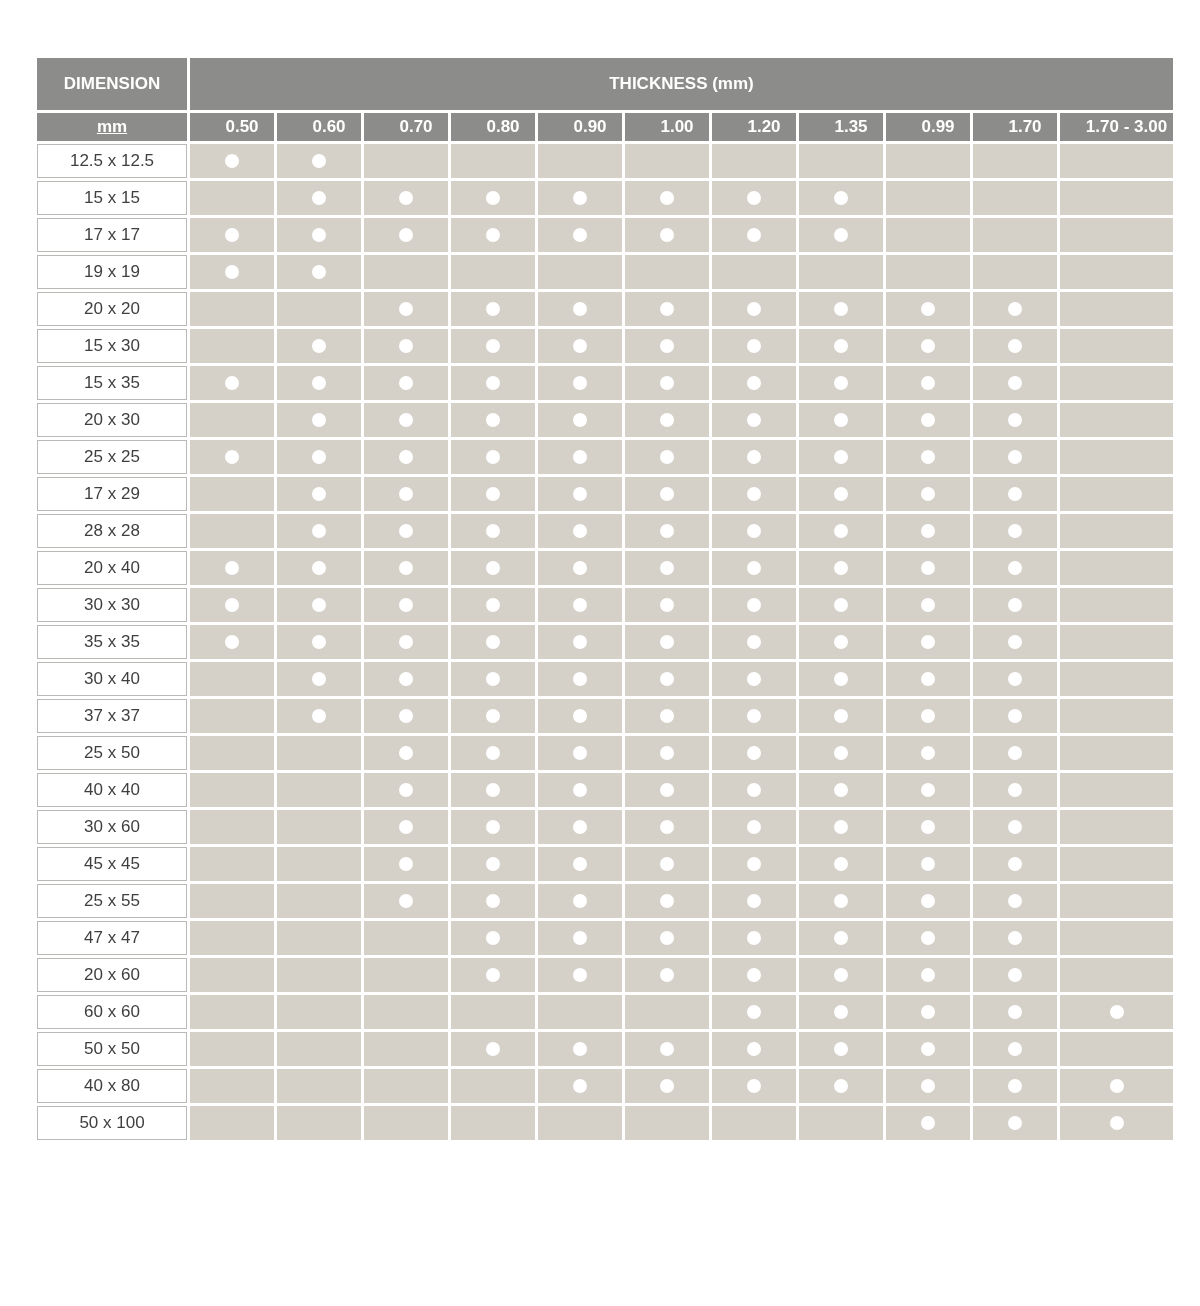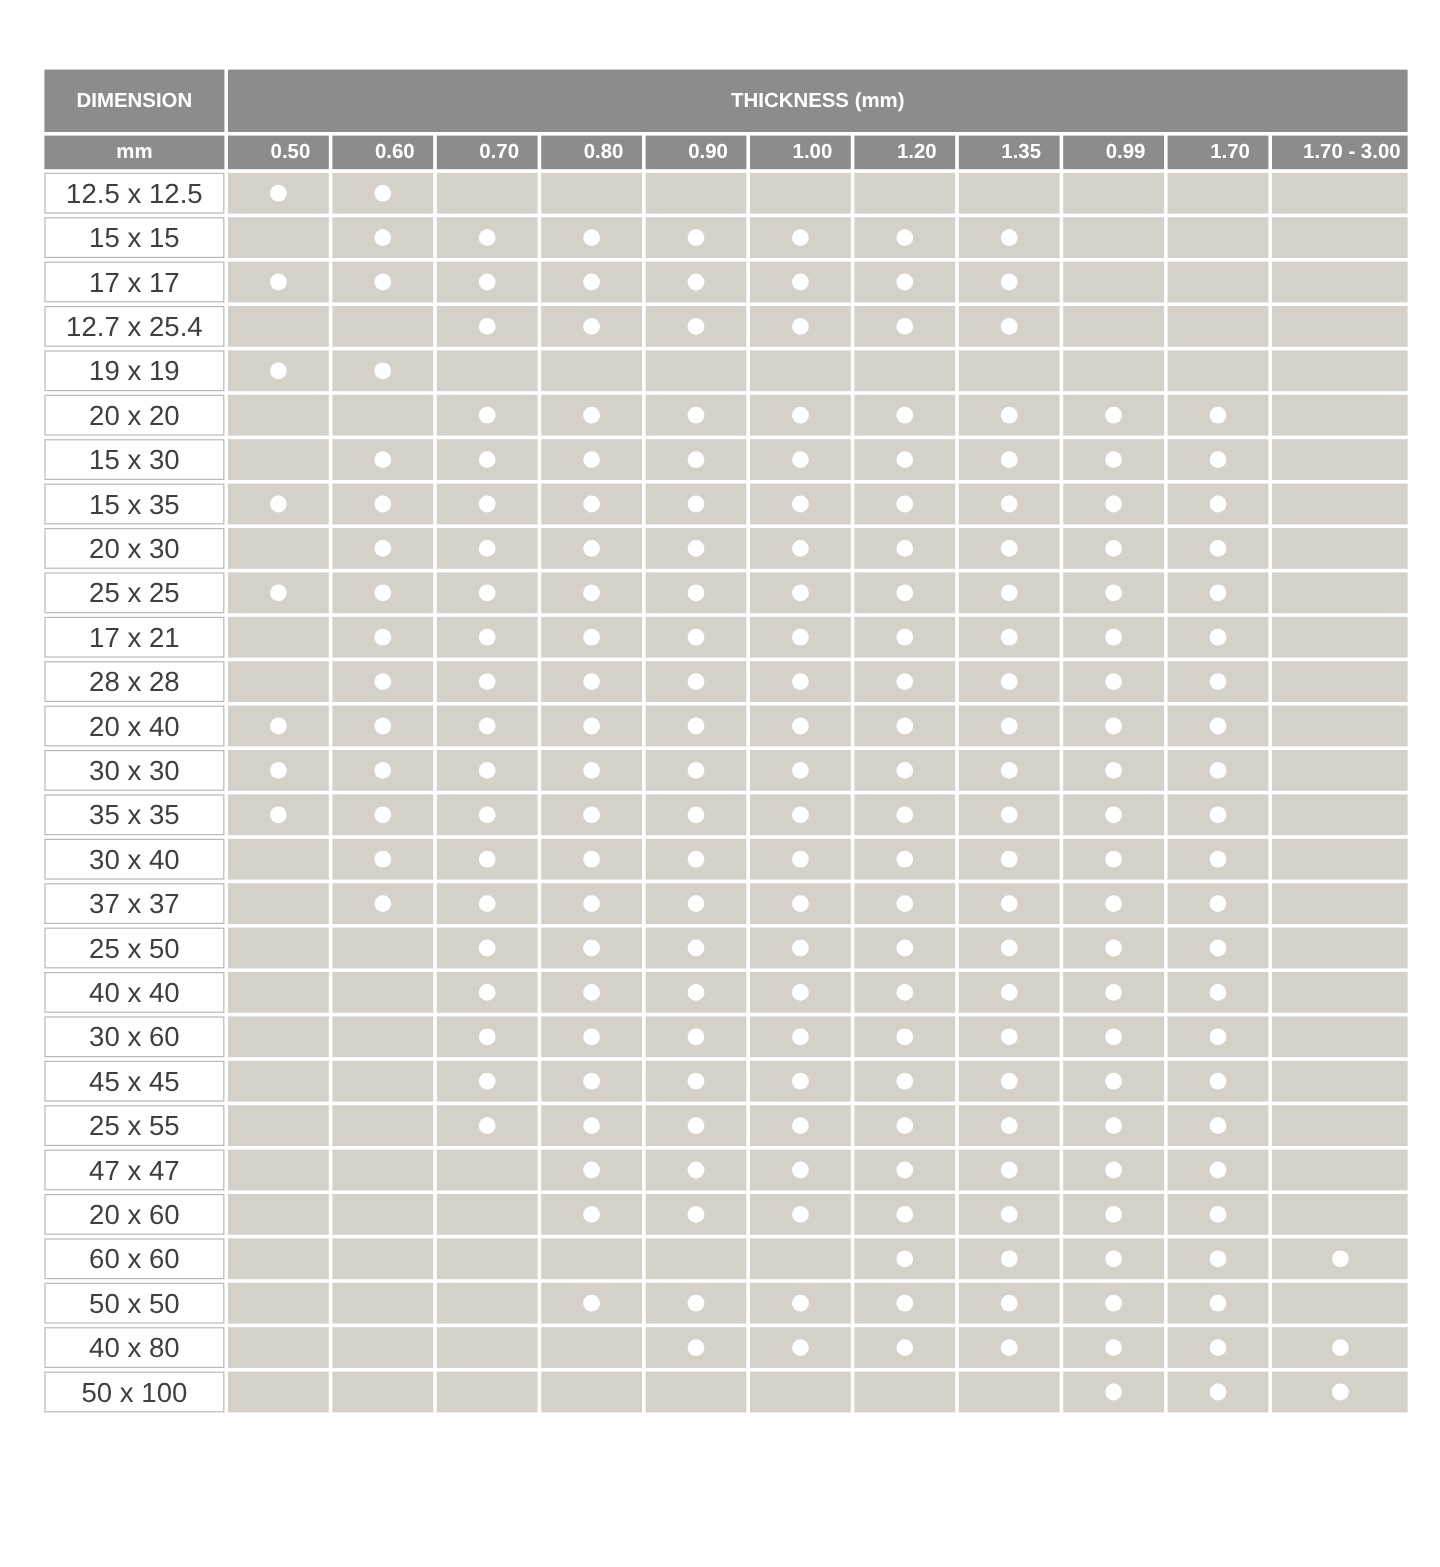--- a/index.html
+++ b/index.html
@@ -33,31 +33,31 @@
   }
   
   th.dim-h, th.mm-h, th.thick-h, th.col-h {
     background: #8c8c8a;
     color: #ffffff;
     font-weight: bold;
     font-size: 17px;
   }
   th.dim-h   { width: 150px; height: 52px; }
   th.thick-h { height: 36px; }
-  th.mm-h    { height: 28px; }
+  th.mm-h    { height: 28px; text-decoration: underline; }
   th.col-h   { width: 84px;  height: 28px; padding-left: 20px; }
   th.col-h.wide { width: 113px; }
   
   td.dim-cell {
     width: 150px;
     height: 34px;
     background: #ffffff;
     border: 1px solid #b9b9b5;
     color: #3f3f3f;
-    font-size: 23px;
+    font-size: 17px;
   }
   td.cell {
     width: 84px;
     height: 34px;
     background: #d5d1c9;
   }
   td.cell.wide { width: 113px; }
   .dot {
     display: block;
     width: 14px;
@@ -166,46 +166,20 @@
               <span class="dot"></span>
             </td>
             <td class="cell">
               <span class="dot"></span>
             </td>
             <td class="cell"></td>
             <td class="cell"></td>
             <td class="cell wide"></td>
           </tr>
           <tr>
-            <td class="dim-cell">12.7 x 25.4</td>
-            <td class="cell"></td>
-            <td class="cell"></td>
-            <td class="cell">
-              <span class="dot"></span>
-            </td>
-            <td class="cell">
-              <span class="dot"></span>
-            </td>
-            <td class="cell">
-              <span class="dot"></span>
-            </td>
-            <td class="cell">
-              <span class="dot"></span>
-            </td>
-            <td class="cell">
-              <span class="dot"></span>
-            </td>
-            <td class="cell">
-              <span class="dot"></span>
-            </td>
-            <td class="cell"></td>
-            <td class="cell"></td>
-            <td class="cell wide"></td>
-          </tr>
-          <tr>
             <td class="dim-cell">19 x 19</td>
             <td class="cell">
               <span class="dot"></span>
             </td>
             <td class="cell">
               <span class="dot"></span>
             </td>
             <td class="cell"></td>
             <td class="cell"></td>
             <td class="cell"></td>
@@ -372,21 +346,21 @@
             </td>
             <td class="cell">
               <span class="dot"></span>
             </td>
             <td class="cell">
               <span class="dot"></span>
             </td>
             <td class="cell wide"></td>
           </tr>
           <tr>
-            <td class="dim-cell">17 x 21</td>
+            <td class="dim-cell">17 x 29</td>
             <td class="cell"></td>
             <td class="cell">
               <span class="dot"></span>
             </td>
             <td class="cell">
               <span class="dot"></span>
             </td>
             <td class="cell">
               <span class="dot"></span>
             </td>

